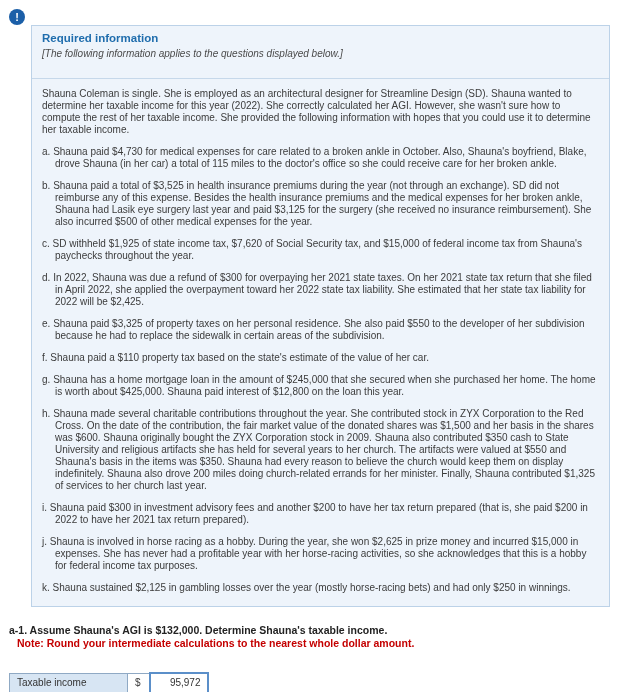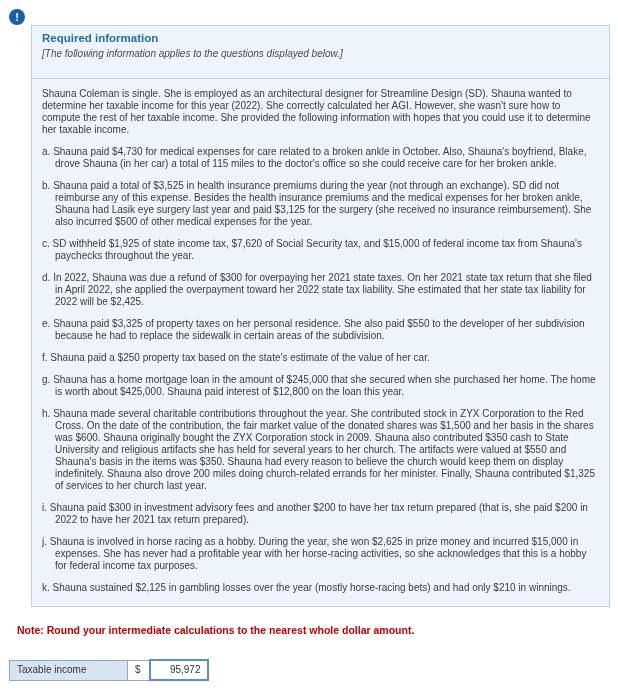--- a/index.html
+++ b/index.html
@@ -132,45 +132,46 @@
   <div class="item">
     <span class="item-label">d.</span>
     <span>In 2022, Shauna was due a refund of $300 for overpaying her 2021 state taxes. On her 2021 state tax return that she filed in April 2022, she applied the overpayment toward her 2022 state tax liability. She estimated that her state tax liability for 2022 will be $2,425.</span>
   </div>
   <div class="item">
     <span class="item-label">e.</span>
     <span>Shauna paid $3,325 of property taxes on her personal residence. She also paid $550 to the developer of her subdivision because he had to replace the sidewalk in certain areas of the subdivision.</span>
   </div>
   <div class="item">
     <span class="item-label">f.</span>
-    <span>Shauna paid a $250 property tax based on the state's estimate of the value of her car.</span>
+    <span>Shauna paid a $110 property tax based on the state's estimate of the value of her car.</span>
   </div>
   <div class="item">
     <span class="item-label">g.</span>
     <span>Shauna has a home mortgage loan in the amount of $245,000 that she secured when she purchased her home. The home is worth about $425,000. Shauna paid interest of $12,800 on the loan this year.</span>
   </div>
   <div class="item">
     <span class="item-label">h.</span>
     <span>Shauna made several charitable contributions throughout the year. She contributed stock in ZYX Corporation to the Red Cross. On the date of the contribution, the fair market value of the donated shares was $1,500 and her basis in the shares was $600. Shauna originally bought the ZYX Corporation stock in 2009. Shauna also contributed $350 cash to State University and religious artifacts she has held for several years to her church. The artifacts were valued at $550 and Shauna's basis in the items was $350. Shauna had every reason to believe the church would keep them on display indefinitely. Shauna also drove 200 miles doing church-related errands for her minister. Finally, Shauna contributed $1,325 of services to her church last year.</span>
   </div>
   <div class="item">
     <span class="item-label">i.</span>
     <span>Shauna paid $300 in investment advisory fees and another $200 to have her tax return prepared (that is, she paid $200 in 2022 to have her 2021 tax return prepared).</span>
   </div>
   <div class="item">
     <span class="item-label">j.</span>
     <span>Shauna is involved in horse racing as a hobby. During the year, she won $2,625 in prize money and incurred $15,000 in expenses. She has never had a profitable year with her horse-racing activities, so she acknowledges that this is a hobby for federal income tax purposes.</span>
   </div>
   <div class="item">
     <span class="item-label">k.</span>
-    <span>Shauna sustained $2,125 in gambling losses over the year (mostly horse-racing bets) and had only $210 in winnings.</span>
+    <span>Shauna sustained $2,125 in gambling losses over the year (mostly horse-racing bets) and had only $250 in winnings.</span>
   </div>
 </div>
 
 <div class="question-block">
+  <div class="question-text">a-1. Assume Shauna's AGI is $132,000. Determine Shauna's taxable income.</div>
   <div class="question-note">Note: Round your intermediate calculations to the nearest whole dollar amount.</div>
 </div>
 
 <table class="answer-table">
   <tbody>
       <tr>
     <td class="label-cell">Taxable income</td>
     <td class="currency-cell">$</td>
     <td class="value-cell">95,972</td>
   </tr>

